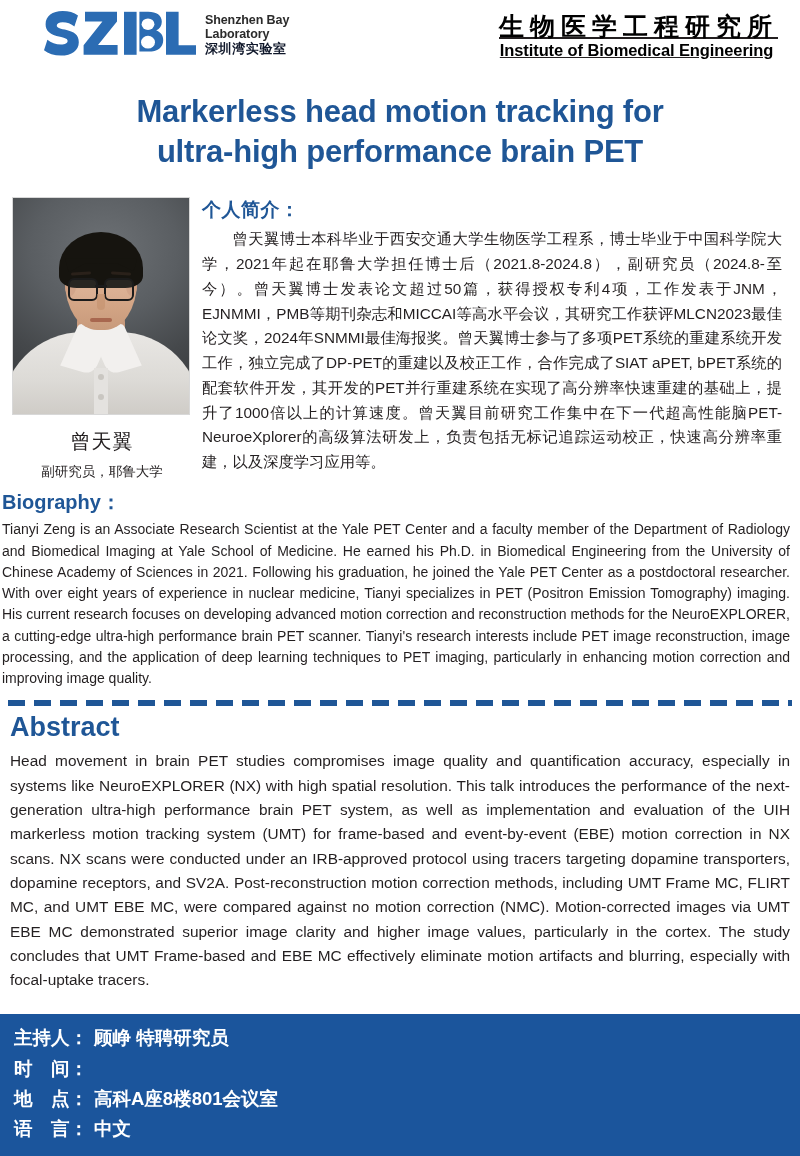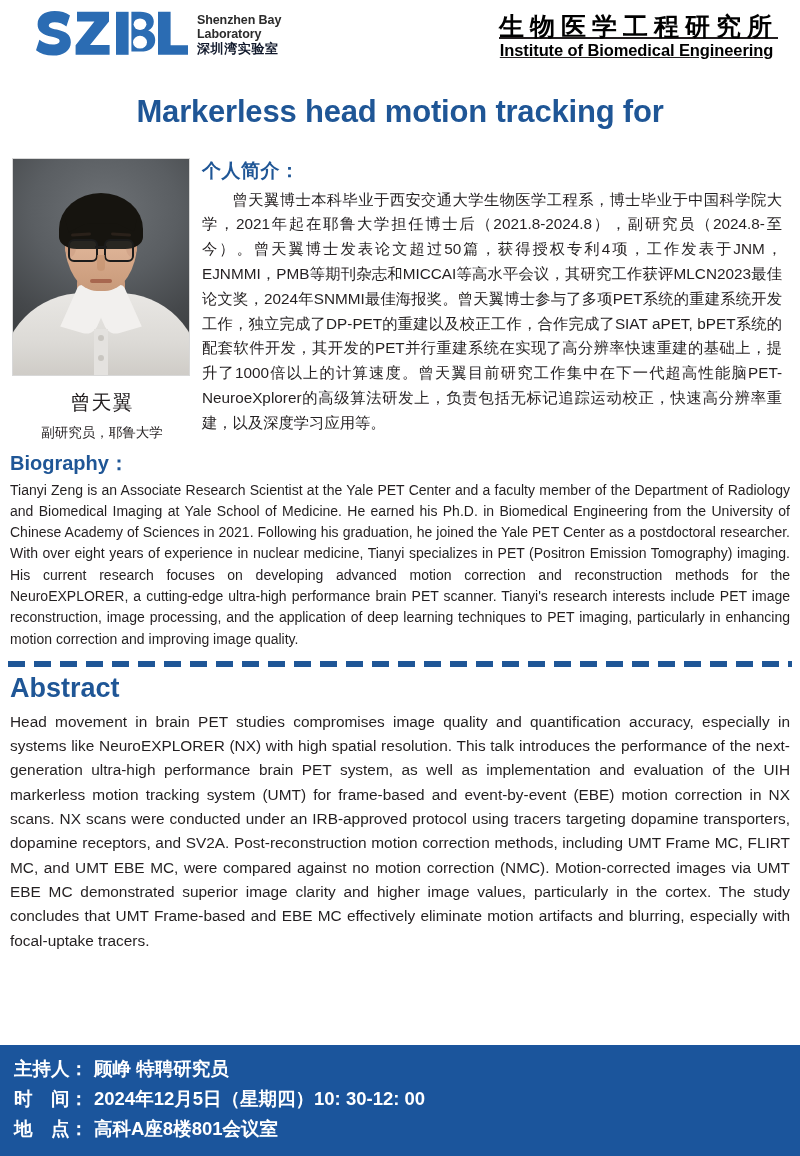--- a/index.html
+++ b/index.html
@@ -16,20 +16,21 @@
     overflow: hidden;
   }
 
   
   .header {
     height: 78px;
     display: flex;
     align-items: flex-start;
     padding: 10px 14px 0 36px;
     box-sizing: border-box;
+    margin-left: 8px;
   }
   .logo-block {
     display: flex;
     align-items: center;
     gap: 9px;
   }
   .szbl-mark {
     display: block;
   }
   .logo-words {
@@ -247,21 +248,21 @@
     font-size: 15.3px;
     line-height: 1.62;
     text-align: justify;
     text-justify: inter-character;
     text-indent: 2em;
     color: #231f20;
   }
 
   
   .biography {
-    padding: 8px 10px 0 10px;
+    padding: 8px 10px 0 2px;
   }
   .section-head-en {
     color: #1f5696;
     font-size: 20px;
     font-weight: bold;
     margin: 0 0 3px 0;
   }
   .bio-en-text {
     font-size: 14px;
     line-height: 1.52;
@@ -352,20 +353,21 @@
   </div>
 
   <div class="inst-block">
     <div class="inst-cn">生物医学工程研究所</div>
     <div class="inst-en">Institute of Biomedical Engineering</div>
   </div>
 </div>
 
 <div class="talk-title">
   <div>Markerless head motion tracking for</div>
+  <div>ultra-high performance brain PET</div>
 </div>
 
 <div class="profile">
 
   <div class="photo-col">
     <div class="photo-frame">
       <div class="photo-bg"></div>
       <div class="ph-shoulders"></div>
       <div class="ph-neck"></div>
       <div class="ph-collarL"></div>
@@ -407,19 +409,22 @@
   <div class="abstract-text">Head movement in brain PET studies compromises image quality and quantification accuracy, especially in systems like NeuroEXPLORER (NX) with high spatial resolution. This talk introduces the performance of the next-generation ultra-high performance brain PET system, as well as implementation and evaluation of the UIH markerless motion tracking system (UMT) for frame-based and event-by-event (EBE) motion correction in NX scans. NX scans were conducted under an IRB-approved protocol using tracers targeting dopamine transporters, dopamine receptors, and SV2A. Post-reconstruction motion correction methods, including UMT Frame MC, FLIRT MC, and UMT EBE MC, were compared against no motion correction (NMC). Motion-corrected images via UMT EBE MC demonstrated superior image clarity and higher image values, particularly in the cortex. The study concludes that UMT Frame-based and EBE MC effectively eliminate motion artifacts and blurring, especially with focal-uptake tracers.</div>
 </div>
 
 <div class="footer">
   <div class="footer-row">
     <span class="footer-label">主持人：</span>
     <span class="footer-value">顾峥 特聘研究员</span>
   </div>
   <div class="footer-row">
     <span class="footer-label">时　间：</span>
-    <span class="footer-value">2024年12月5日（星期四）10: 30-12: 00</span>
   </div>
   <div class="footer-row">
     <span class="footer-label">地　点：</span>
     <span class="footer-value">高科A座8楼801会议室</span>
   </div>
+  <div class="footer-row">
+    <span class="footer-label">语　言：</span>
+    <span class="footer-value">中文</span>
+  </div>
 </div>
 
 </body></html>

